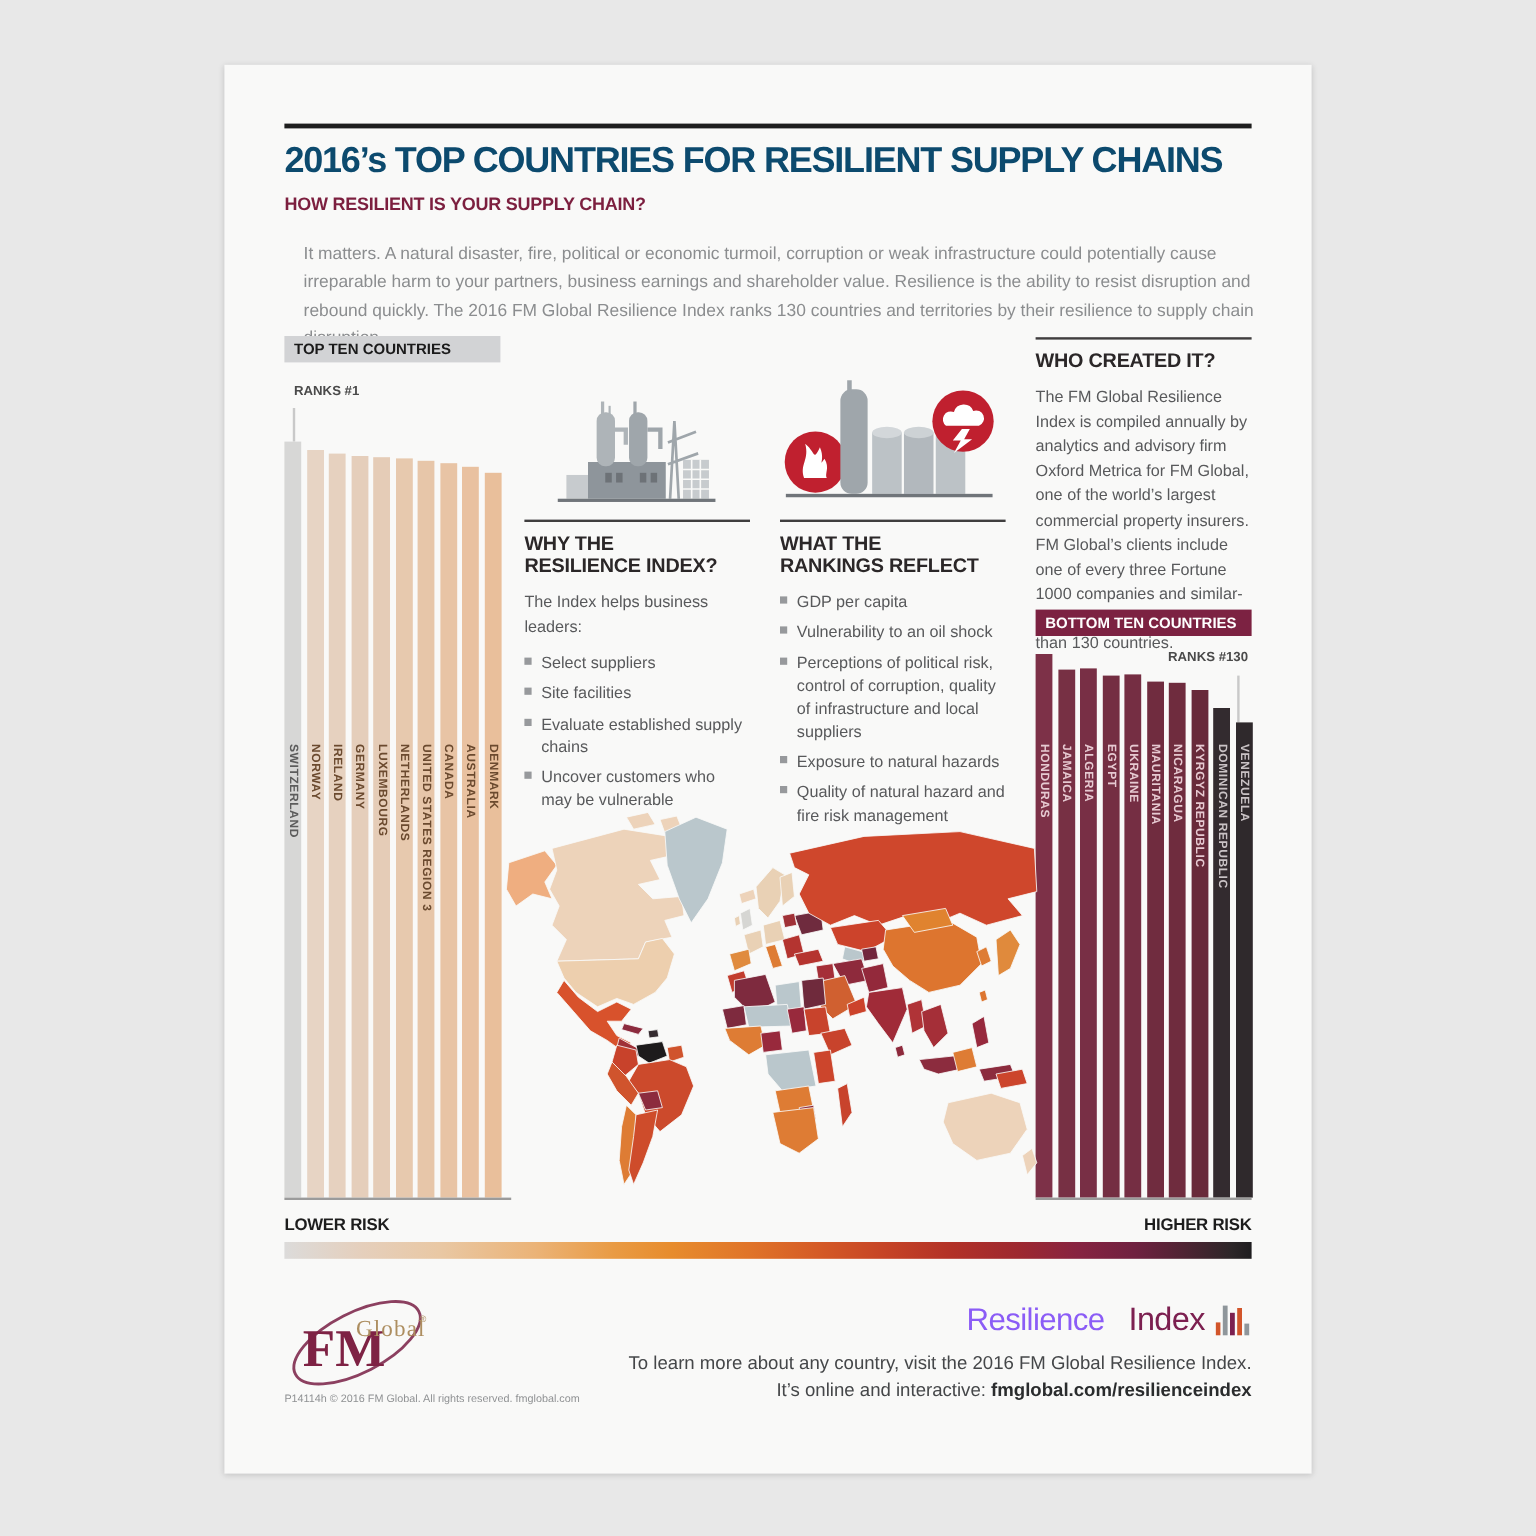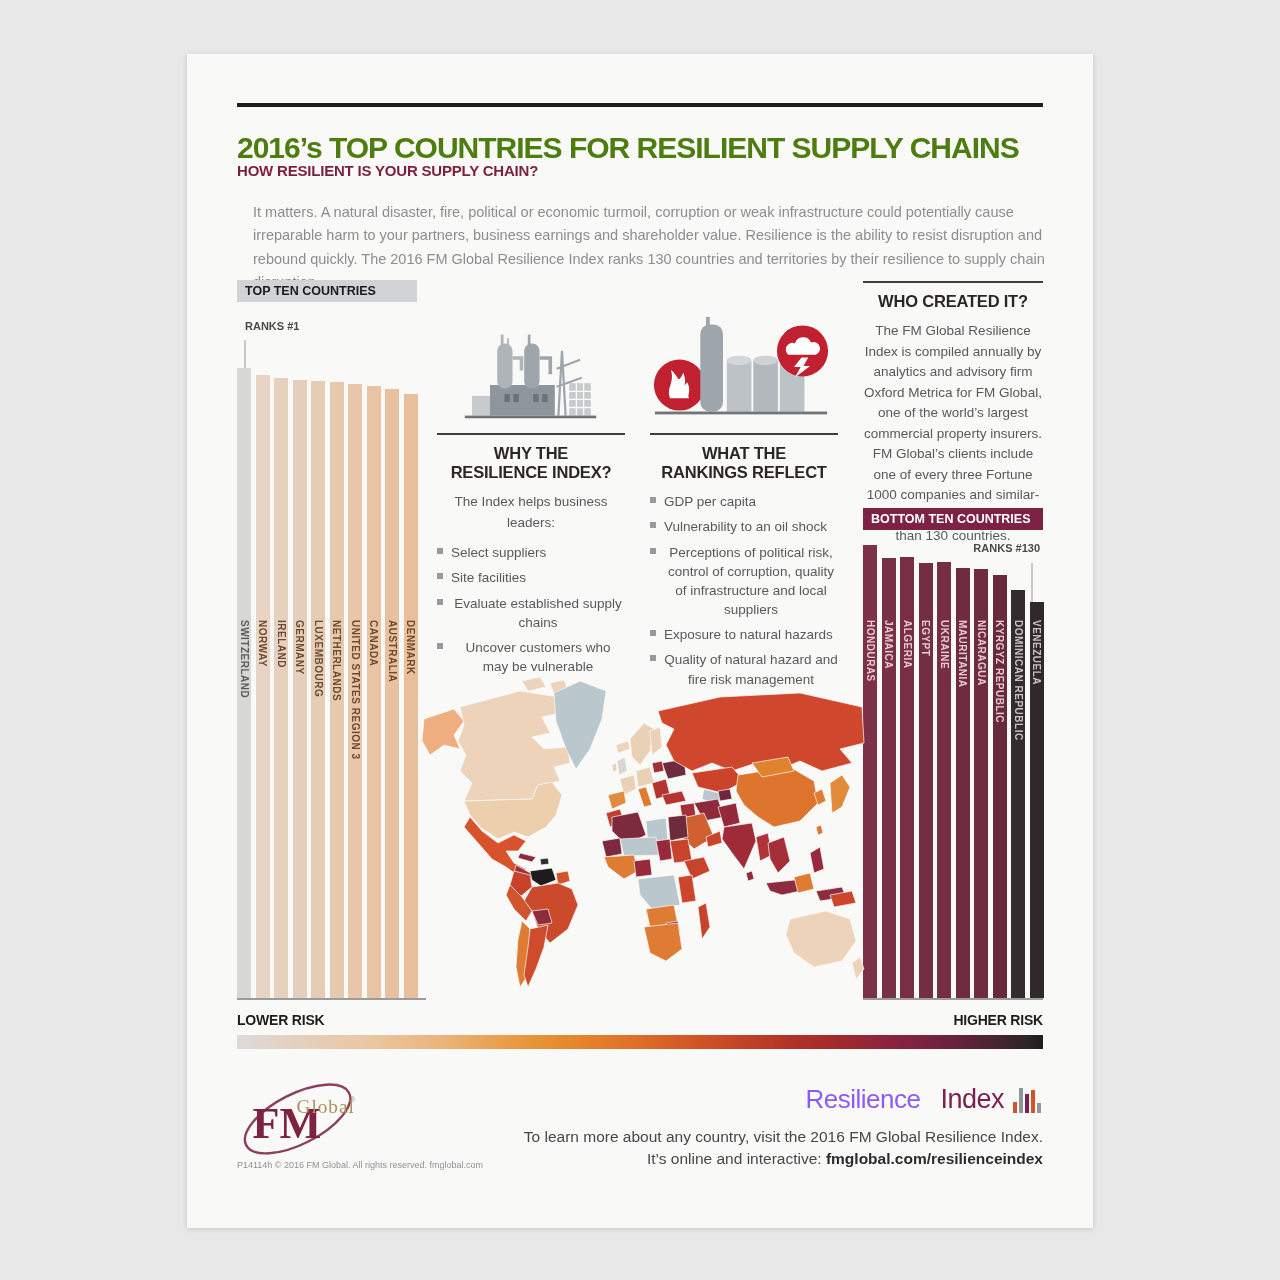--- a/index.html
+++ b/index.html
@@ -1,40 +1,40 @@
 <!DOCTYPE html>
 <html><head>
 <meta charset="utf-8">
 <style>
   html,body{margin:0;padding:0;}
   body{width:1280px;height:1280px;background:#e8e8e8;font-family:"Liberation Sans",sans-serif;position:relative;overflow:hidden;}
   .page{position:absolute;left:187px;top:54px;width:906px;height:1174px;background:#f9f9f8;box-shadow:0 1px 5px rgba(0,0,0,.16);}
   .rule-top{position:absolute;left:50px;top:49px;width:806px;height:4px;background:#1e1e1e;}
-  h1.title{position:absolute;left:50px;top:75px;width:806px;margin:0;font-size:30px;line-height:38px;font-weight:bold;letter-spacing:-1px;color:#4d7c0f;white-space:nowrap;transform-origin:left center;}
+  h1.title{position:absolute;left:50px;top:61px;width:806px;margin:0;font-size:30px;line-height:38px;font-weight:bold;letter-spacing:-1px;color:#0c4a6e;white-space:nowrap;transform-origin:left center;}
   h2.subtitle{position:absolute;left:50px;top:108px;margin:0;font-size:15px;font-weight:bold;letter-spacing:-.2px;color:#7c1f3f;}
   p.intro{position:absolute;left:50px;top:131px;width:806px;margin:16px;font-size:14.5px;line-height:1.62;color:#8b8d8f;}
   .main{position:absolute;left:50px;top:216px;width:806px;height:790px;}
   .band{position:absolute;height:22px;line-height:22px;font-size:12.5px;font-weight:bold;padding-left:8px;box-sizing:border-box;white-space:nowrap;transform-origin:left center;}
   .band-gray{left:0;top:10px;width:180px;background:#d2d3d5;color:#1a1a1a;}
   .band-maroon{left:626px;top:238px;width:180px;background:#7c2242;color:#ffffff;}
   .ranknote{position:absolute;font-size:11px;font-weight:bold;color:#4a4a4a;white-space:nowrap;}
   .rank1{left:8px;top:50px;}
   .rank130{right:3px;top:272px;text-align:right;}
   .callout-line{position:absolute;width:2px;background:#c9c9c9;}
   .line1{left:7px;top:70px;height:28px;}
   .line130{left:794px;top:293px;height:39px;}
   .barchart{position:absolute;}
   .chart-top{left:0;top:98px;width:181px;height:630px;}
   .chart-bottom{left:626px;top:275px;width:181px;height:453px;}
   .vbar{position:absolute;bottom:0;}
   .vlabel{position:absolute;left:50%;transform:translateX(-50%);writing-mode:vertical-rl;font-size:10px;font-weight:bold;letter-spacing:.5px;white-space:nowrap;}
   .baseline{position:absolute;top:728px;height:2px;background:#9b9b9b;}
   .bl-left{left:0;width:189px;}
   .bl-right{left:626px;width:180px;}
-  .col{position:absolute;width:188px;text-align:center;}
+  .col{position:absolute;width:188px;}
   .col-why{left:200px;top:60px;}
   .col-what{left:413px;top:45px;}
   .col-who{left:626px;top:11px;width:180px;}
   .colrule{height:2px;background:#403e3f;margin:0 0 9px 0;}
   .col h3{margin:0 0 10px 0;font-size:16.5px;line-height:1.16;letter-spacing:-.2px;color:#2b2728;}
   .col h3 div{white-space:nowrap;transform-origin:left center;}
   .col p{margin:0 0 10px 0;font-size:13.5px;line-height:1.52;color:#58595b;}
   ul.blist{list-style:none;margin:0;padding:0;}
   ul.blist li{display:flex;gap:8px;margin-bottom:6px;font-size:13.5px;line-height:1.42;color:#58595b;}
   ul.blist .sq{flex:0 0 6px;width:6px;height:6px;background:#97999c;margin-top:5px;}

